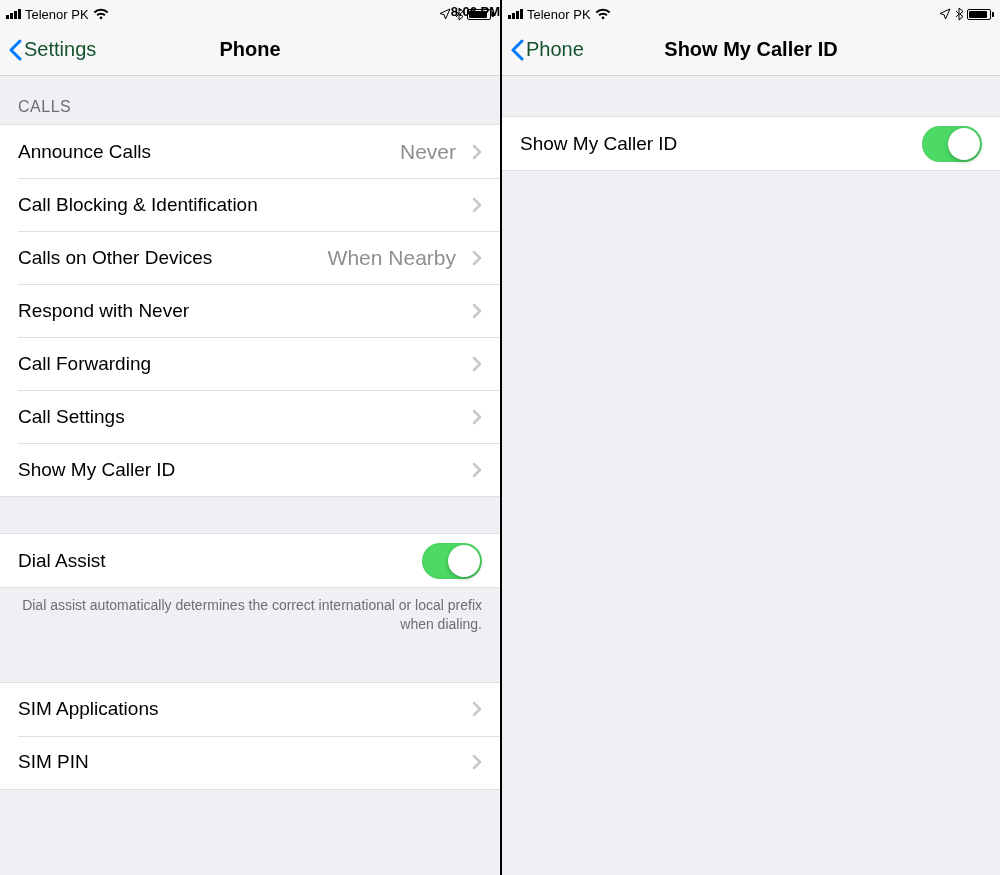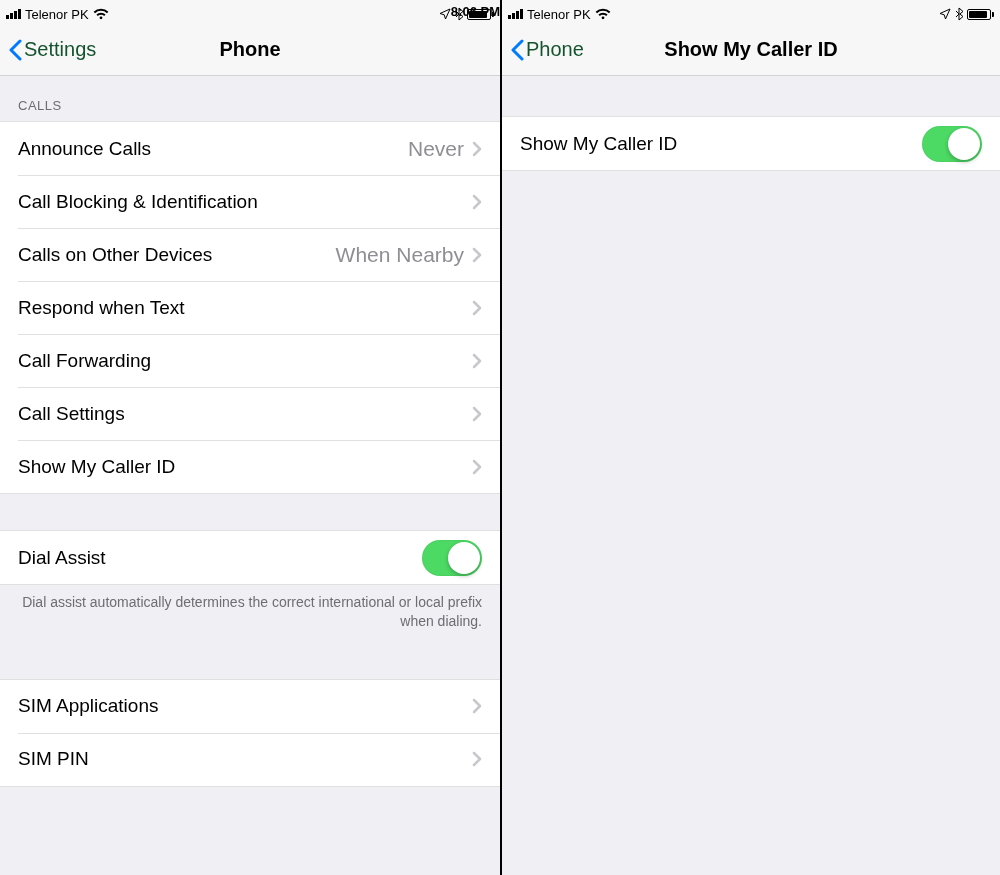--- a/index.html
+++ b/index.html
@@ -24,23 +24,23 @@
   .battery .cap { width:2px; height:5px; background:#000; margin-left:1px; border-radius:0 1px 1px 0;}
 
   
   .nav-bar { height: 52px; background: #f7f7f8; border-bottom: 1px solid rgba(0,0,0,0.15); display:flex; align-items:center; position:relative; }
   .nav-back { position:absolute; left:8px; top:0; bottom:0; display:flex; align-items:center; color:#14532d; font-size:20px; cursor:pointer; }
   .nav-back svg { margin-right:2px; }
   .nav-title { flex:1; text-align:center; font-size:20px; font-weight:700; color:#000; }
 
   
   .section-spacer { height: 36px; }
-  .section-header { font-size:13px; letter-spacing:0.5px; color:#6d6d72; padding: 22px 18px 8px 18px; text-transform: uppercase; }
+  .section-header { font-size:16px; letter-spacing:0.5px; color:#6d6d72; padding: 22px 18px 8px 18px; text-transform: uppercase; }
   .group { background:#fff; border-top:1px solid rgba(0,0,0,0.12); border-bottom:1px solid rgba(0,0,0,0.12); }
-  .row { display:flex; align-items:center; min-height:53px; padding:0 18px; position:relative; font-size:19px; color:#000; cursor:pointer; }
+  .row { display:flex; align-items:center; min-height:53px; padding:0 18px; position:relative; font-size:19px; color:#000; cursor:pointer;gap:8px; }
   .row + .row::before { content:""; position:absolute; left:18px; right:0; top:0; height:1px; background:rgba(0,0,0,0.12); }
   .row .label { flex:1; }
   .row .value { color:#8e8e93; font-size:21px; margin-right:8px; }
   .row .chev { color:#c7c7cc; }
   .row.toggle-row { cursor:default; }
 
   .footer-text { font-size:14px; color:#6d6d72; padding:8px 18px 0 18px; line-height:1.35;text-align:right; }
 
   
   .toggle { width:60px; height:36px; border-radius:18px; background:#4cd964; position:relative; box-shadow: inset 0 0 0 1px rgba(0,0,0,0.04); }
@@ -122,21 +122,21 @@
       <div class="row">
         <span class="label">Calls on Other Devices</span>
         <span class="value">When Nearby</span>
         <span class="chev">
             <svg width="10" height="16" viewBox="0 0 10 16">
               <path d="M2 2l6 6-6 6" fill="none" stroke="#c7c7cc" stroke-width="2.5" stroke-linecap="round" stroke-linejoin="round"></path>
             </svg>
           </span>
       </div>
       <div class="row">
-        <span class="label">Respond when Text</span>
+        <span class="label">Respond with Never</span>
         <span class="chev">
             <svg width="10" height="16" viewBox="0 0 10 16">
               <path d="M2 2l6 6-6 6" fill="none" stroke="#c7c7cc" stroke-width="2.5" stroke-linecap="round" stroke-linejoin="round"></path>
             </svg>
           </span>
       </div>
       <div class="row">
         <span class="label">Call Forwarding</span>
         <span class="chev">
             <svg width="10" height="16" viewBox="0 0 10 16">

